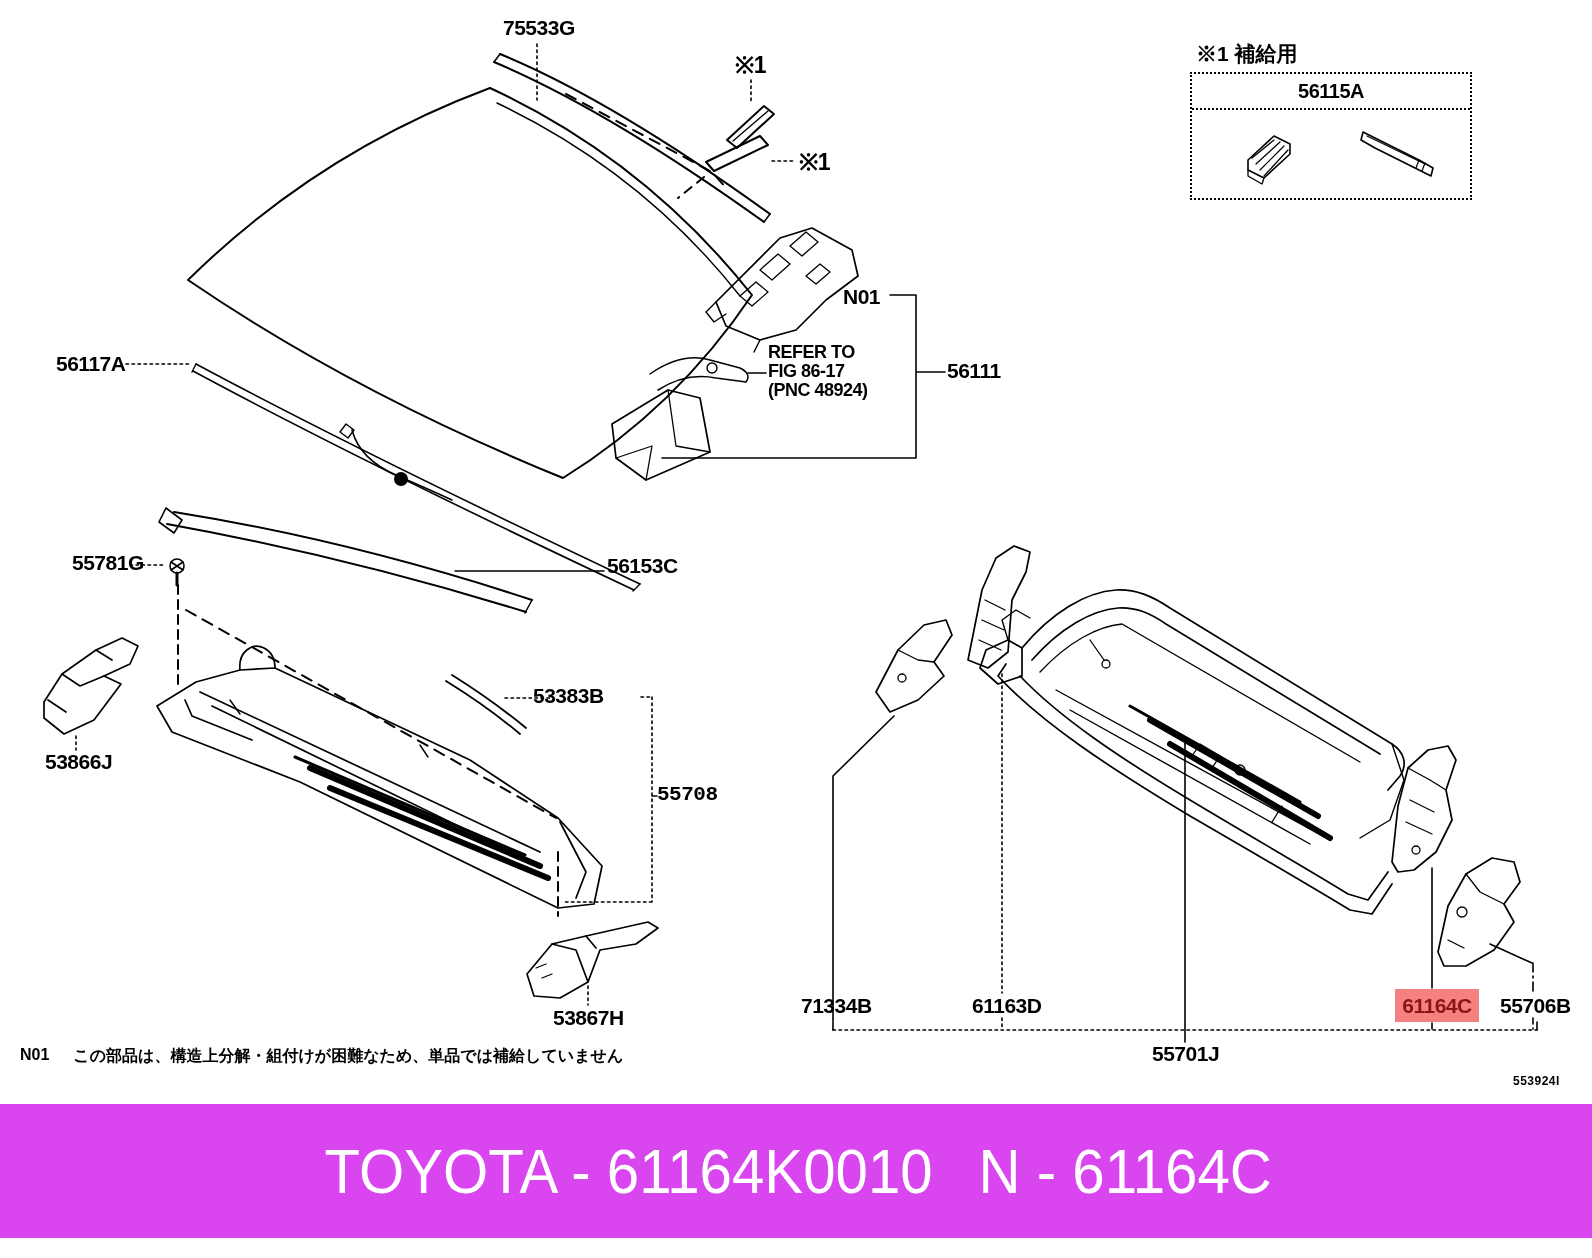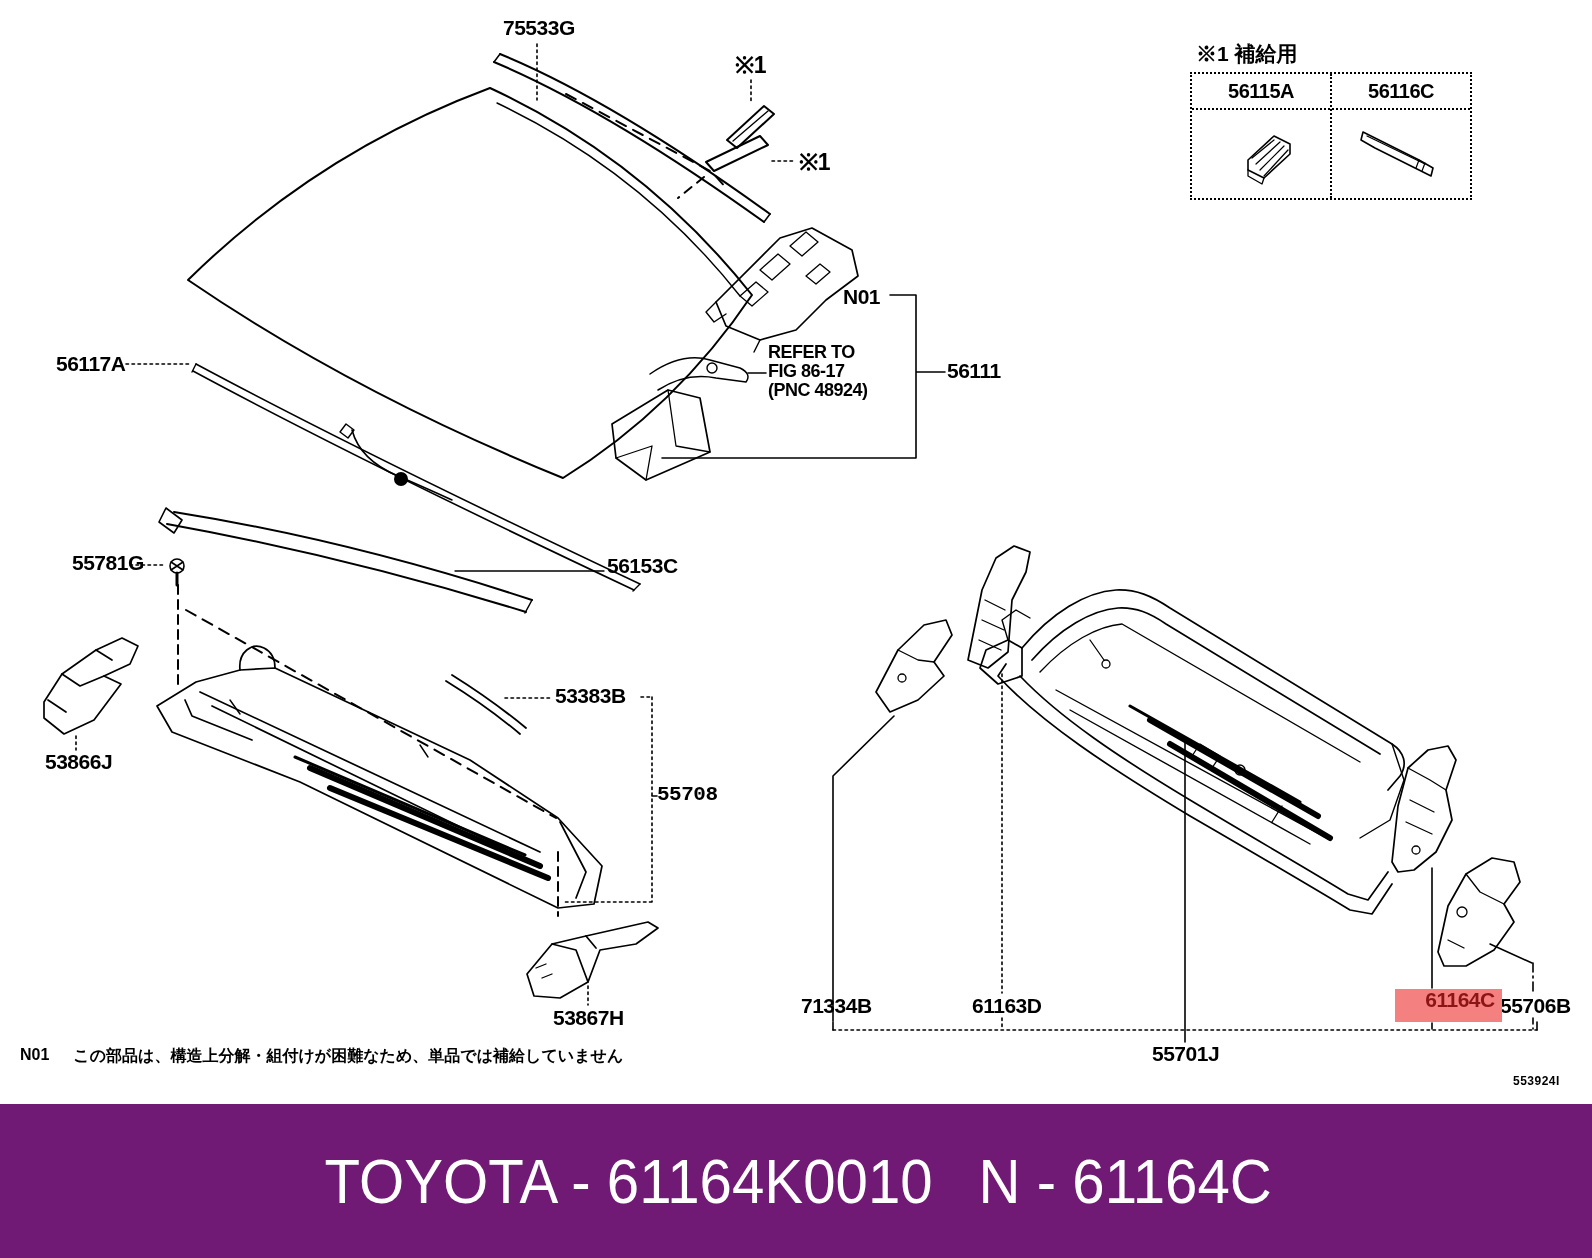--- a/index.html
+++ b/index.html
@@ -2,21 +2,21 @@
 <html><head>
 <meta charset="utf-8">
 <style>
   html,body{margin:0;padding:0;background:#fff;}
   #page{position:relative;width:1592px;height:1258px;background:#ffffff;overflow:hidden;
         font-family:"Liberation Sans",sans-serif;}
   #art{position:absolute;left:0;top:0;}
   .lbl{position:absolute;font-weight:700;font-size:21px;letter-spacing:-0.5px;color:#000;
        white-space:nowrap;line-height:1;}
   .ref-block{position:absolute;font-weight:700;font-size:18px;line-height:19px;letter-spacing:-0.5px;}
-  .hl-box{position:absolute;display:flex;justify-content:center;padding-left:23px;}
+  .hl-box{position:absolute;display:flex;align-items:center;justify-content:center;}
   
   .sup-title{position:absolute;font-weight:700;font-size:21px;}
   .sup-box{position:absolute;border:2px dotted #000;display:flex;}
   .sup-col{flex:1;display:flex;flex-direction:column;}
   .sup-col + .sup-col{border-left:2px dotted #000;}
   .sup-head{height:34px;border-bottom:2px dotted #000;display:flex;align-items:center;
             justify-content:center;font-weight:700;font-size:20px;letter-spacing:-0.5px;}
   .sup-body{flex:1;position:relative;}
   
   .footnote{position:absolute;display:flex;gap:24px;font-weight:700;font-size:16px;color:#000;}
@@ -208,49 +208,45 @@
     <div>REFER TO</div>
     <div>FIG 86-17</div>
     <div>(PNC 48924)</div>
   </div>
 
   <div class="lbl" style="left:947px;top:360px;">56111</div>
   <div class="lbl" style="left:56px;top:353px;">56117A</div>
   <div class="lbl" style="left:72px;top:552px;">55781G</div>
   <div class="lbl" style="left:607px;top:555px;">56153C</div>
   <div class="lbl" style="left:45px;top:751px;">53866J</div>
-  <div class="lbl" style="left:555px;top:685px;">53383B</div>
+  <div class="lbl" style="left:533px;top:685px;">53383B</div>
   <div class="lbl" style="left:657px;top:784px;font-family:Liberation Mono, monospace;">55708</div>
   <div class="lbl" style="left:553px;top:1007px;">53867H</div>
 
   <div class="lbl" style="left:801px;top:995px;">71334B</div>
   <div class="lbl" style="left:972px;top:995px;">61163D</div>
   <div class="lbl" style="left:1152px;top:1043px;">55701J</div>
   <div class="lbl" style="left:1500px;top:995px;">55706B</div>
 
   <div class="hl-box" style="left: 1395px; top: 989px; width: 84px; height: 33px; background: rgb(245, 128, 128);">
     <span class="lbl" style="position: static; color: rgb(141, 20, 20);">61164C</span>
   </div>
 
   <div class="sup-title" style="left:1196px;top:40px;">※1 補給用</div>
   <div class="sup-box" style="left:1190px;top:72px;width:278px;height:124px;">
     <div class="sup-col">
       <div class="sup-head">56115A</div>
       <div class="sup-body"></div>
     </div>
-    <div class="sup-col">
-      <div class="sup-head">56116C</div>
-      <div class="sup-body"></div>
-    </div>
   </div>
 
   <div class="footnote" style="left:20px;top:1046px;">
     <span>N01</span>
     <span>この部品は、構造上分解・組付けが困難なため、単品では補給していません</span>
   </div>
   <div class="page-code" style="left:1513px;top:1074px;">553924I</div>
 
-  <div class="tbar" style="top: 1104px; height: 154px; background: #701a75; color: rgb(255, 255, 255); gap: 32px;">
+  <div class="tbar" style="top: 1104px; height: 134px; background: #d946ef; color: rgb(255, 255, 255); gap: 32px;">
     <span>TOYOTA - 61164K0010</span>
     <span>N - 61164C</span>
   </div>
 
 </div>
 
 </body></html>

